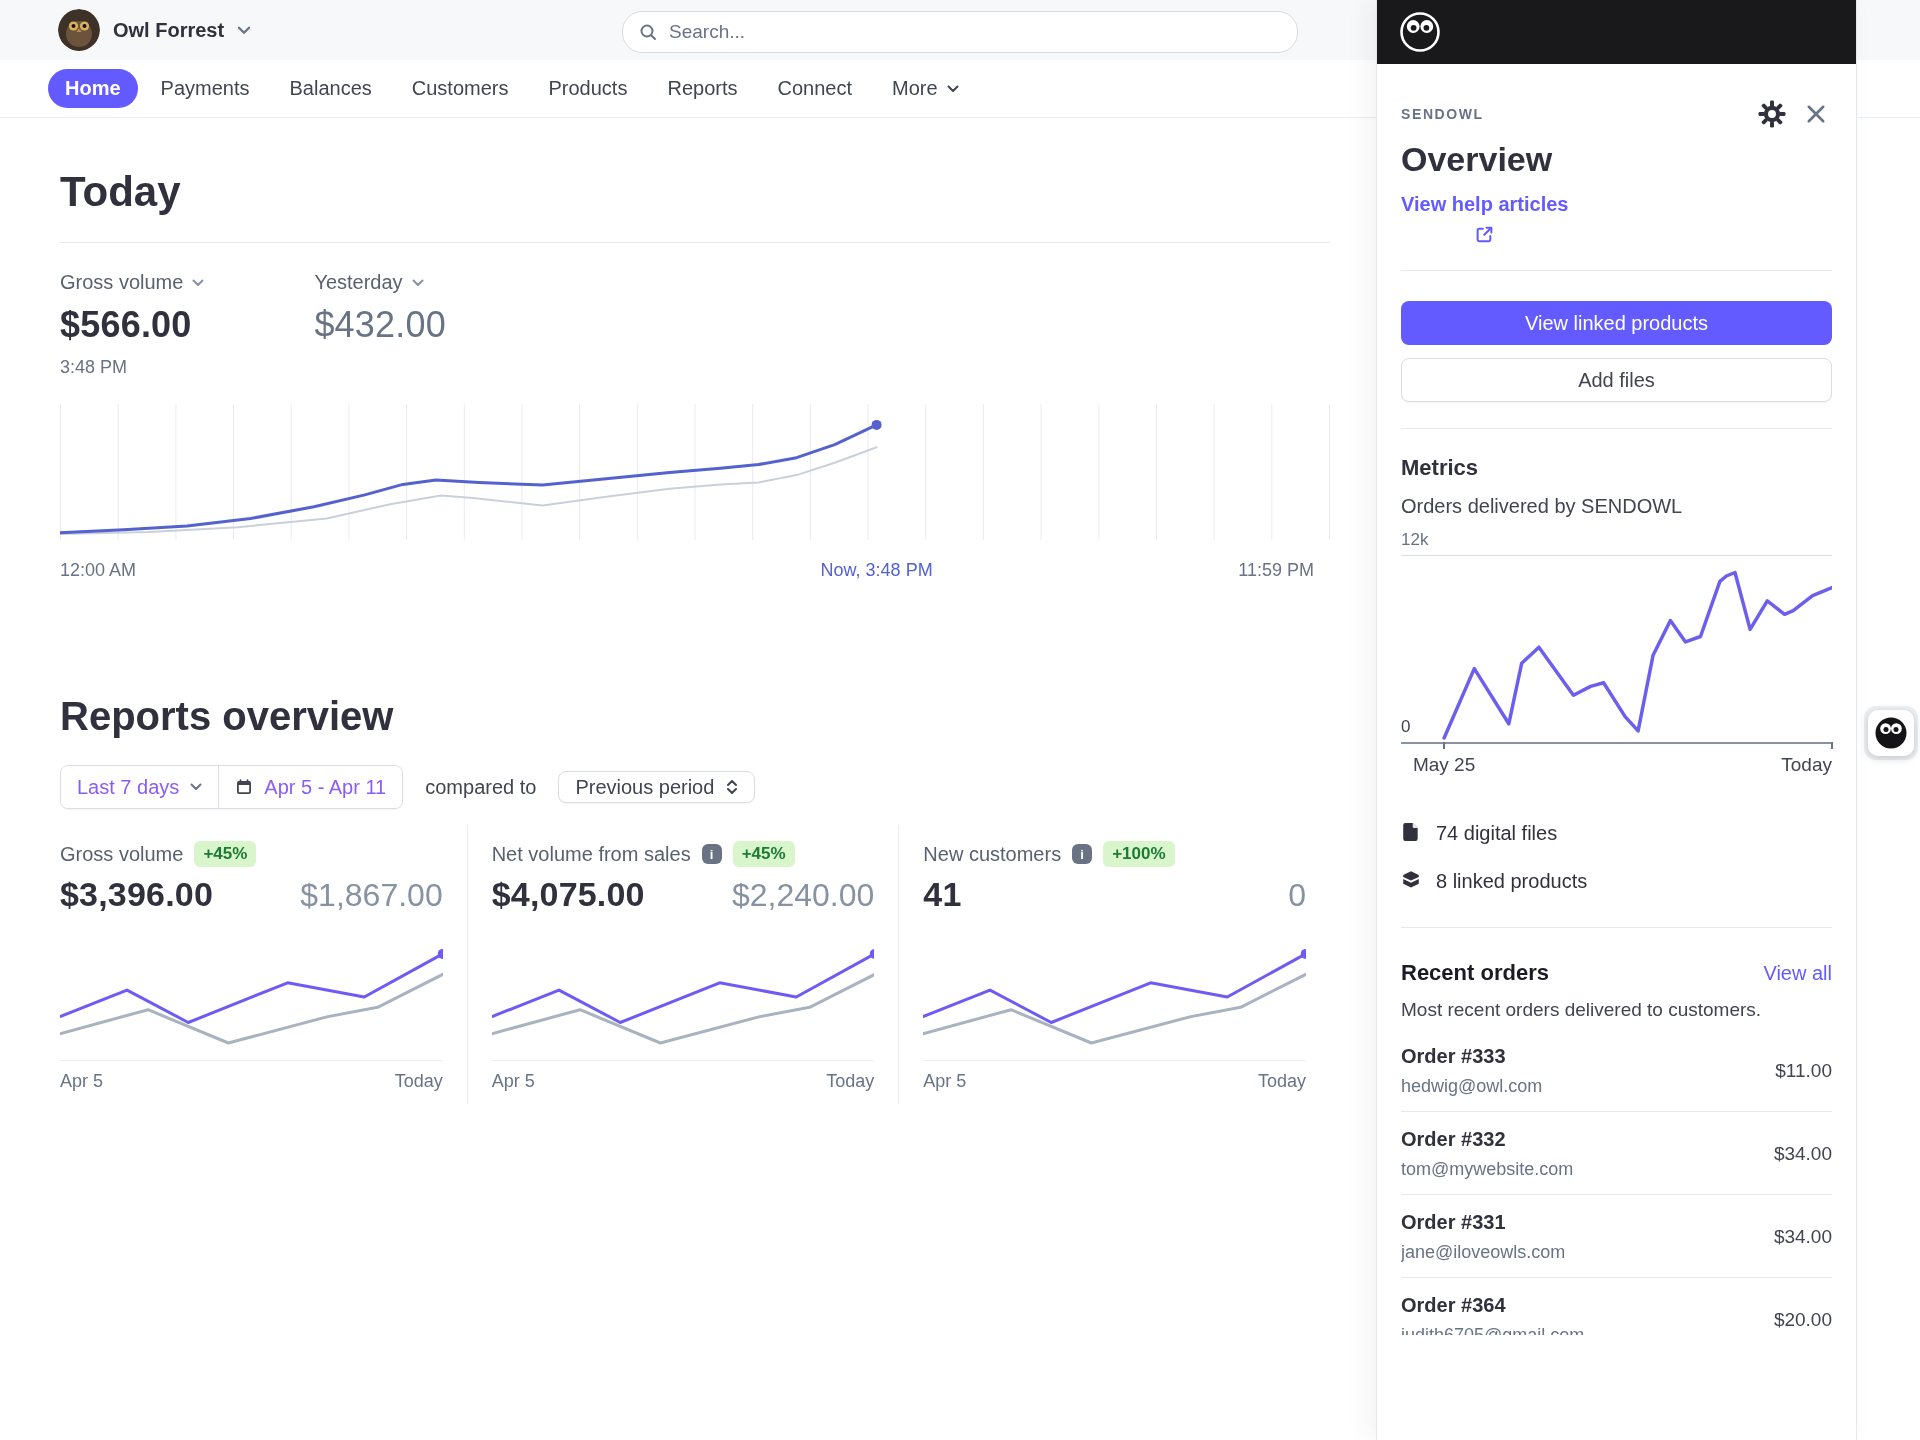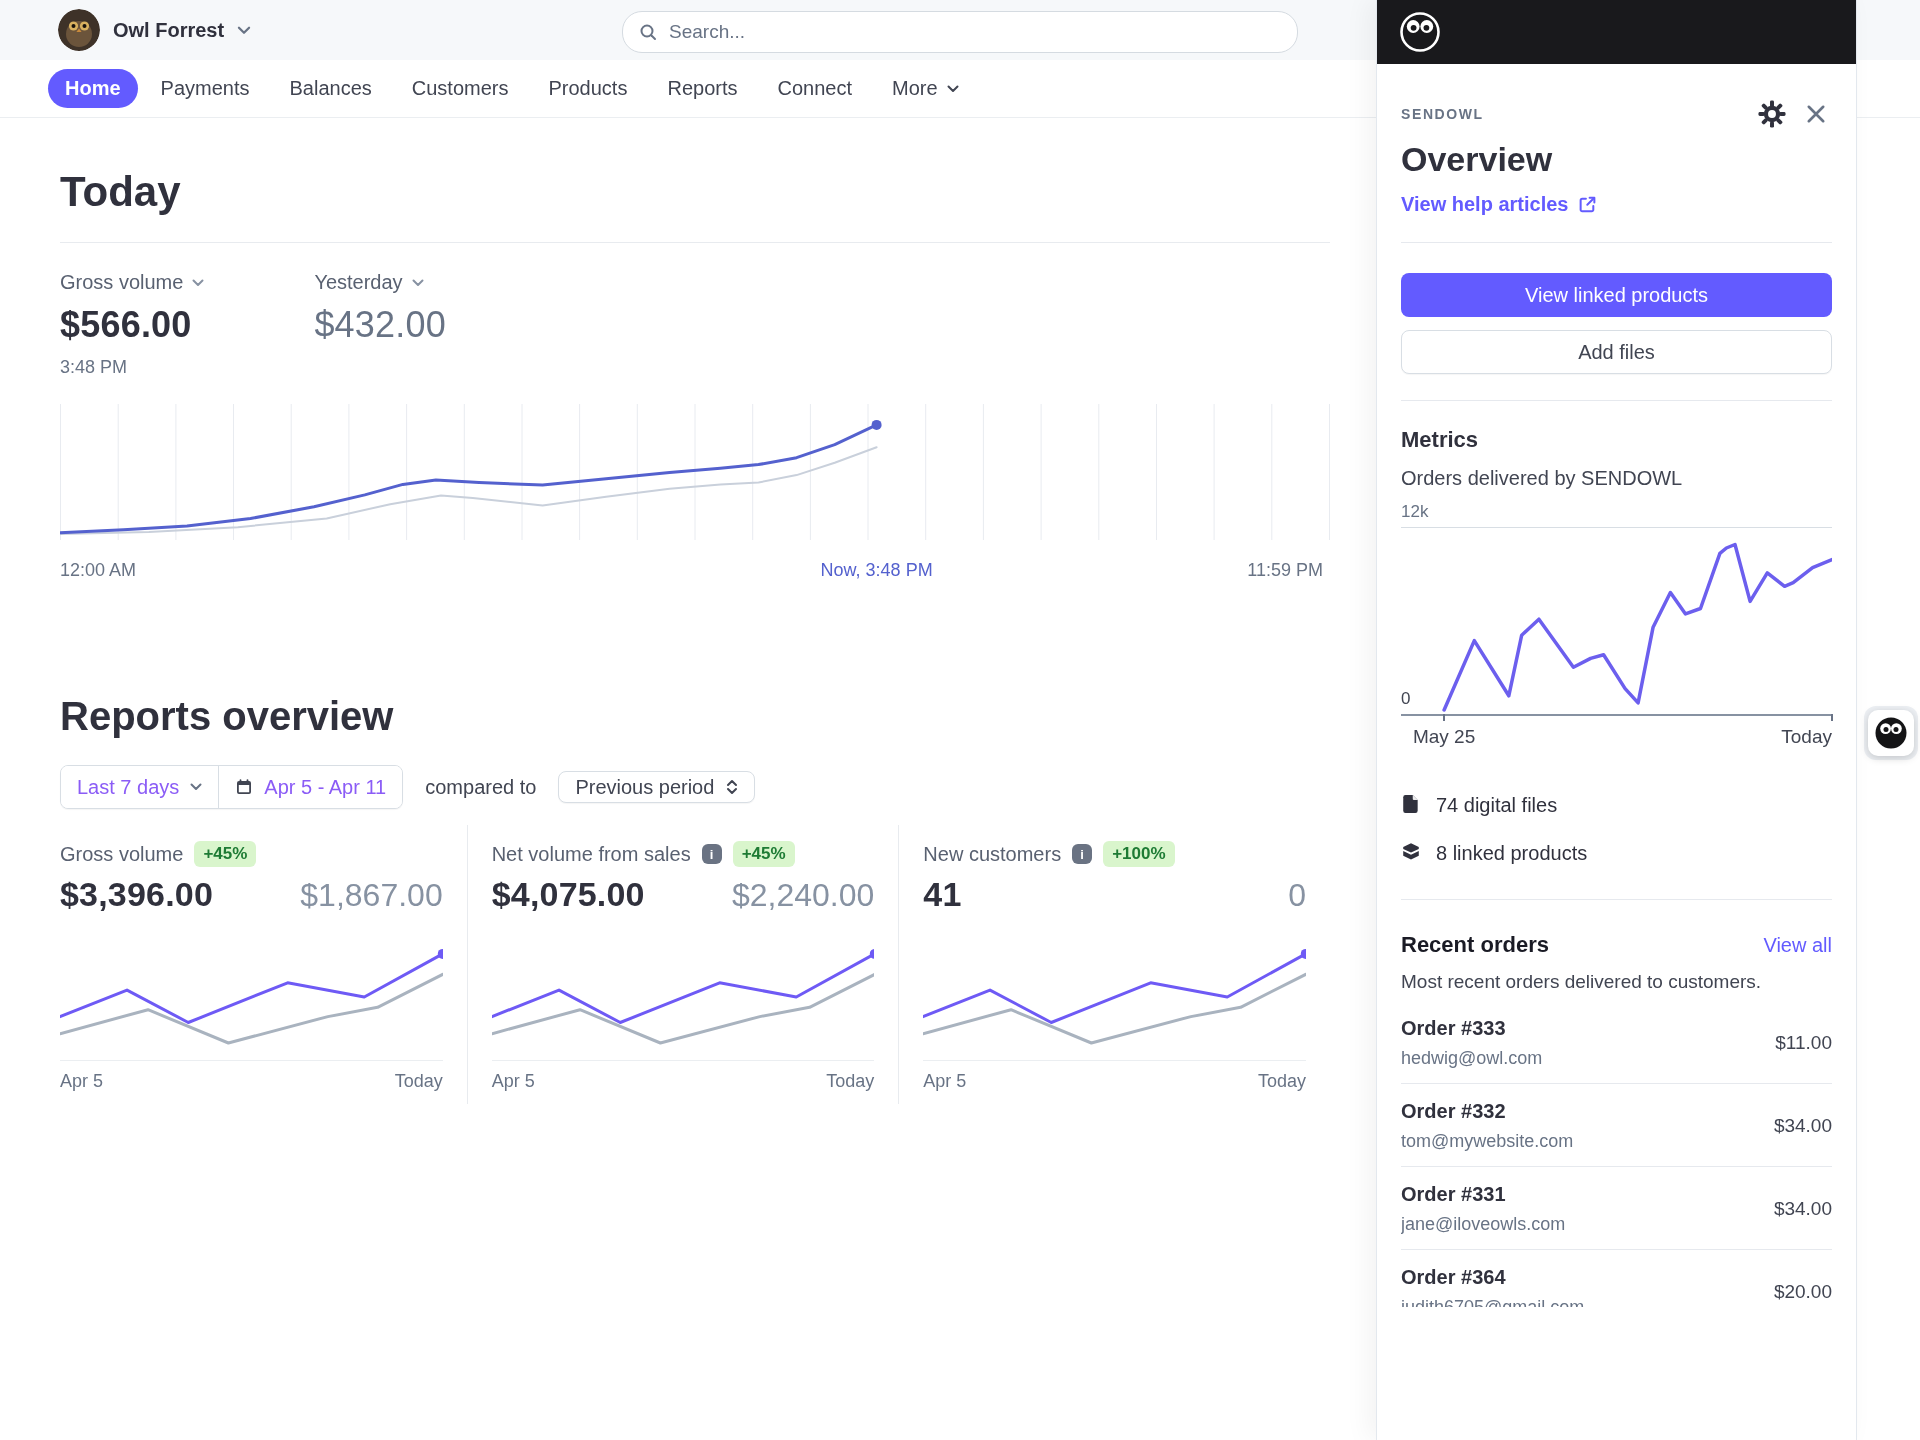--- a/index.html
+++ b/index.html
@@ -29,21 +29,21 @@
   .today-hr{margin-top:26px;}
   .metrics-row{display:flex;gap:110px;margin-top:28px;}
   .metric-label{font-size:20px;color:#596171;display:flex;gap:9px;align-items:center;cursor:pointer;}
   .metric-value{font-size:36px;font-weight:600;color:#30313D;margin-top:10px;letter-spacing:.2px;}
   .metric-value.compare{color:#687385;font-weight:400;}
   .metric-time{font-size:18px;color:#687385;margin-top:11px;}
   .today-chart-wrap{margin-top:26px;position:relative;}
   .today-axis{position:relative;height:34px;margin-top:10px;font-size:18px;color:#687385;}
   .axis-left{position:absolute;left:0;top:6px;}
   .axis-now{position:absolute;top:6px;transform:translateX(-50%);color:#5461CE;}
-  .axis-right{position:absolute;right:7px;top:6px;}
+  .axis-right{position:absolute;right:16px;top:6px;}
   .reports-title{font-size:40px;font-weight:700;color:#30313D;margin:106px 0 0;}
   .filters{display:flex;align-items:center;margin-top:26px;gap:18px;}
   .seg{display:flex;border:1px solid #D8DEE4;border-radius:8px;background:#fff;box-shadow:0 1px 1px rgba(0,0,0,.04);overflow:hidden;}
   .seg-btn{display:flex;align-items:center;gap:11px;padding:0 16px;height:42px;font-size:20px;color:#8b5cf6;cursor:pointer;background:#fff;border:none;font-family:inherit;}
   .seg-btn + .seg-btn{border-left:1px solid #D8DEE4;}
   .compared{font-size:20px;color:#414552;margin:0 4px;}
   .select-btn{display:flex;align-items:center;gap:12px;padding:0 16px;height:32px;border:1px solid #D8DEE4;border-radius:8px;
     font-size:20px;color:#414552;background:#fff;box-shadow:0 1px 1px rgba(0,0,0,.04);cursor:pointer;box-sizing:border-box;font-family:inherit;}
   
   .cards{display:flex;margin-top:16px;}
@@ -61,21 +61,21 @@
   .card-axis{border-top:1px solid #EBEEF1;margin-top:8px;padding-top:10px;display:flex;justify-content:space-between;font-size:18px;color:#687385;padding-bottom:12px;}
   
   .panel{position:absolute;left:1376px;top:0;width:481px;height:1440px;background:#fff;box-sizing:border-box;
     border-left:1px solid #E3E8EE;border-right:1px solid #E3E8EE;box-shadow:-8px 0 24px rgba(0,0,0,.05);}
   .panel-header{height:64px;background:#19191C;display:flex;align-items:center;padding-left:22px;}
   .panel-body{padding:0 24px;}
   .app-row{display:flex;align-items:center;margin-top:32px;}
   .app-name{font-size:14px;letter-spacing:1.6px;color:#687385;font-weight:600;flex:1;}
   .icon-btn{background:none;border:none;padding:4px;cursor:pointer;display:flex;align-items:center;}
   .panel-title{font-size:34px;font-weight:700;color:#30313D;margin-top:8px;}
-  .help-link{display:inline-flex;align-items:center;gap:9px;color:#635BFF;font-size:20px;font-weight:600;margin-top:14px;cursor:pointer;text-decoration:none;}
+  .help-link{display:inline-flex;align-items:center;gap:9px;color:#635BFF;font-size:20px;font-weight:600;margin-top:14px;cursor:pointer;text-decoration:none;flex-direction:column;}
   .pdivider{height:1px;background:#E6E9EE;margin-top:26px;}
   .btn{display:block;width:100%;height:44px;border-radius:8px;font-size:20px;font-weight:500;cursor:pointer;font-family:inherit;box-sizing:border-box;}
   .btn-primary{margin-top:30px;background:#635BFF;color:#fff;border:none;}
   .btn-secondary{margin-top:13px;background:#fff;color:#414552;border:1px solid #D8DEE4;box-shadow:0 1px 1px rgba(0,0,0,.04);}
   .metrics-title{font-size:22px;font-weight:700;color:#30313D;margin-top:26px;}
   .chart-title{font-size:20px;color:#414552;margin-top:14px;}
   .ymax-row{font-size:17px;color:#687385;margin-top:12px;padding-bottom:5px;border-bottom:1px solid #D8DEE4;}
   .sochart{position:relative;border-bottom:2px solid #8792A2;}
   .sochart svg{display:block;}
   .zero{position:absolute;left:0;bottom:5px;font-size:17px;color:#414552;}

